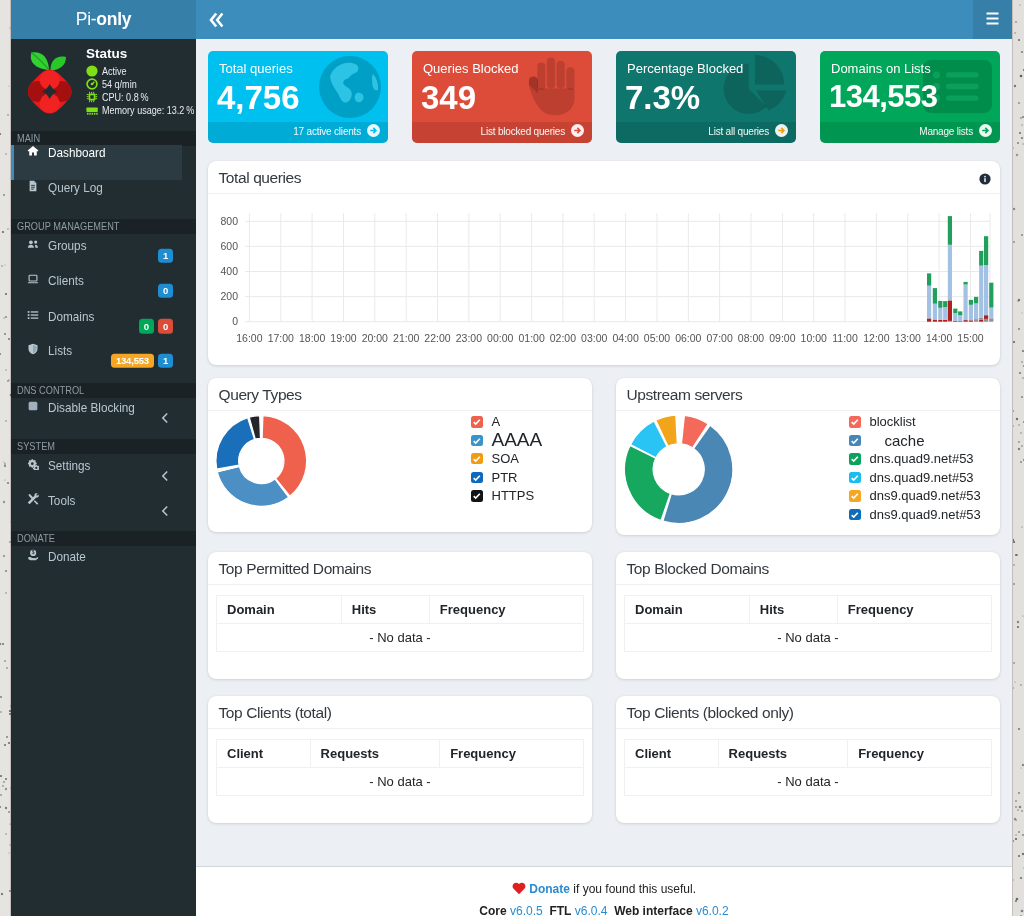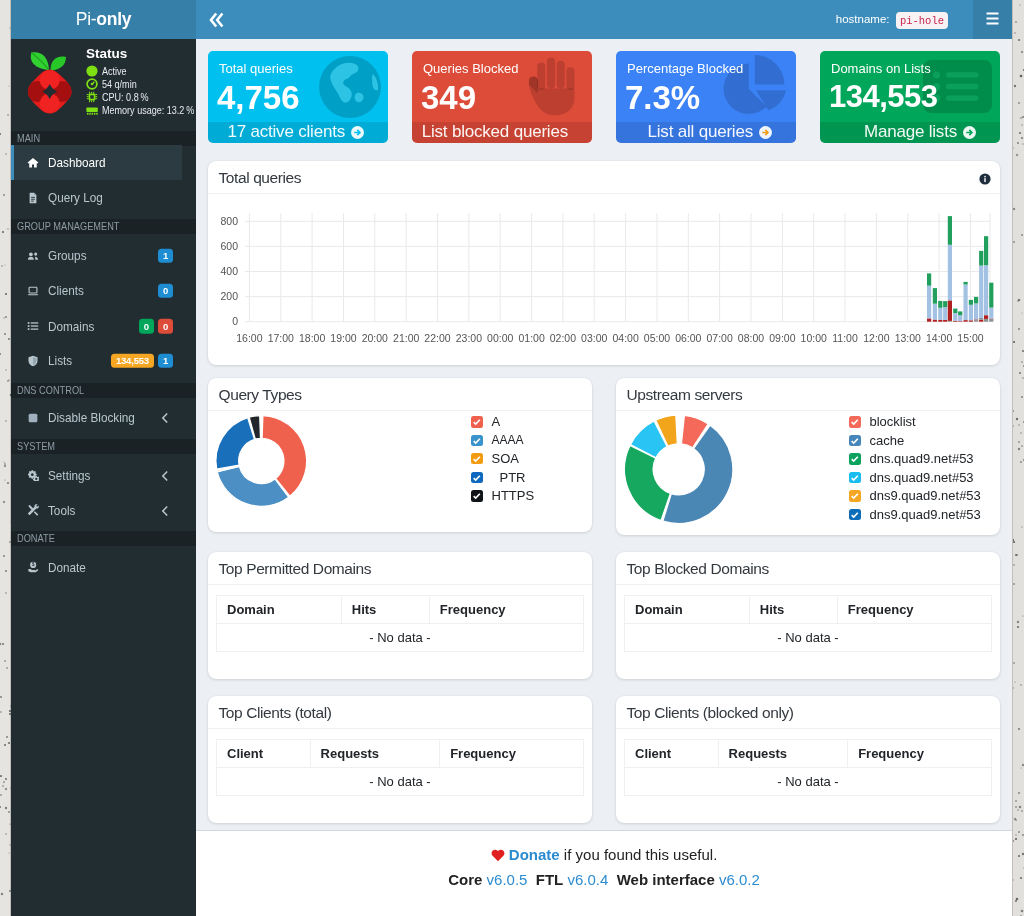--- a/index.html
+++ b/index.html
@@ -12,43 +12,43 @@
 #hostcode { background:#f9f2f4; color:#c7254e; font-family:"Liberation Mono",monospace; font-size:10.5px; padding:2.5px 4px; border-radius:4px; }
 #hamb { position:absolute; right:0; top:0; width:39px; height:39px; background:#367fa9; }
 .sidebar { position:absolute; left:0; top:39px; width:185px; bottom:0; background:#222d32; }
 #statusblk { position:absolute; left:75px; top:7px; color:#eceff0; }
 #statusblk .st { font-weight:bold; font-size:13.5px; color:#fff; margin-bottom:4px; }
 .srow { display:flex; align-items:center; font-size:11.3px; height:12.9px; color:#e8ecee; white-space:nowrap; }
 .srow .tx { display:inline-block; transform:scaleX(0.8); transform-origin:0 50%; }
 .srow svg { margin-right:3.5px; flex:0 0 auto; }
 #menu { position:absolute; left:0; top:0; width:185px; height:100%; }
 .mh { position:absolute; left:0; width:185px; height:15.5px; background:#1a2226; color:#8d9ba3; font-size:11px; line-height:15.5px; } .mh span { display:inline-block; margin-left:6px; transform:scaleX(0.84); transform-origin:0 50%; white-space:nowrap; }
-.mi { position:absolute; left:0; width:171px; height:35.3px; display:flex; align-items:center; color:#b8c7ce; font-size:13.5px; border-left:3px solid transparent; }
+.mi { position:absolute; left:0; width:171px; height:35.3px; display:flex; align-items:flex-start; color:#b8c7ce; font-size:13.5px; border-left:3px solid transparent; }
 .mi.active { background:#2c3b41; border-left-color:#3c8dbc; color:#fff; }
 .mic { width:12px; height:12px; margin-left:13px; display:inline-flex; } .mic svg { width:12px; height:12px; }
 .mlb { margin-left:9px; display:inline-block; transform:scaleX(0.87); transform-origin:0 50%; white-space:nowrap; }
 .bdg { font-size:9.5px; font-weight:bold; color:#fff; padding:2.5px 5px; border-radius:3.5px; letter-spacing:-0.2px; line-height:1; display:inline-block; }
 .bdgwrap { position:absolute; right:9px; top:50%; transform:translateY(-50%); display:flex; gap:4px; }
 .b-blue { background:#1f8dd1; } .b-green { background:#00a65a; } .b-red { background:#dd4b39; } .b-orange { background:#f5a623; }
 .bdg.b-blue,.bdg.b-green,.bdg.b-red,.bdg.b-orange { position:static; }
 .mi .bdg:last-child { }
 .chev { position:absolute; right:10px; top:11px; }
 #content { position:absolute; left:185px; top:39px; right:0; bottom:0; background:#ecf0f5; }
 .sbox { position:absolute; top:51.2px; width:180px; height:92px; border-radius:5px; color:#fff; overflow:hidden; }
 .sb-title { position:absolute; top:10px; left:11px; font-size:13px; z-index:2; }
 .sb-num { position:absolute; left:9px; font-weight:bold; z-index:2; }
-.sb-foot { position:absolute; left:0; right:0; bottom:0; height:21px; background:rgba(0,0,0,0.1); color:rgba(255,255,255,0.95); font-size:17px; letter-spacing:-0.2px; text-align:right; padding-right:24px; line-height:20px; z-index:3; }
+.sb-foot { position:absolute; left:0; right:0; bottom:0; height:21px; background:rgba(0,0,0,0.1); color:rgba(255,255,255,0.95); font-size:10px; letter-spacing:-0.2px; text-align:right; padding-right:8px; line-height:20px; z-index:3; }
 .card { background:#fff; border-radius:8px; box-shadow:0 0 1px rgba(0,0,0,0.12), 0 1px 3px rgba(0,0,0,0.12); }
 .card-h { height:33px; border-bottom:1px solid #eef0f2; font-size:15.5px; color:#33393f; letter-spacing:-0.4px; padding:8px 0 0 10.5px; }
 .tblwrap { padding:10px 8px 0 8px; }
 .tbl { width:100%; border-collapse:collapse; font-size:13px; color:#212529; table-layout:fixed; }
 .tbl td { border:1px solid #eef0f2; padding:5px 10px; height:28px; }
 .tbl .th td { font-weight:bold;margin-left:48px; }
 .tbl .nd td { text-align:center; }
-#footer { position:absolute; left:185px; right:0; bottom:0; height:86px; background:#fff; border-top:1px solid #d2d6de; text-align:center; font-size:15px; color:#222; }
+#footer { position:absolute; left:185px; right:0; bottom:0; height:50px; background:#fff; border-top:1px solid #d2d6de; text-align:center; font-size:12px; color:#222; }
 #footer a { color:#2b8bd0; text-decoration:none; }
 </style></head>
 <body>
 <div id="lstrip">
     <svg width="11" height="916" viewBox="0 0 11 916" style="position:absolute;left:0;top:0">
       <circle cx="1" cy="776" r="1.1" fill="rgb(111,111,111)"></circle>
       <circle cx="1" cy="697" r="0.9" fill="rgb(119,119,119)"></circle>
       <circle cx="9" cy="86" r="0.6" fill="rgb(148,148,148)"></circle>
       <circle cx="4" cy="556" r="1.1" fill="rgb(139,139,139)"></circle>
       <circle cx="5" cy="661" r="0.8" fill="rgb(101,101,101)"></circle>
@@ -200,21 +200,20 @@
   </div>
 <div id="frame">
 <div id="navbar">
   <div id="logo">Pi-<b>only</b></div>
   <div id="collapseic"><svg width="15" height="16" viewBox="0 0 15 16">
           <g stroke="#fff" stroke-width="2.6" fill="none">
             <path d="M7.2 1.5 2 8l5.2 6.5"></path>
             <path d="M13.4 1.5 8.2 8l5.2 6.5"></path>
           </g>
         </svg></div>
-  <div id="hostlbl">hostname:&nbsp; <span id="hostcode">pi-hole</span></div>
   <div id="hamb"><svg width="39" height="39" viewBox="0 0 39 39">
           <g fill="#fff">
             <rect x="13.5" y="12.5" width="12" height="2"></rect>
             <rect x="13.5" y="17.5" width="12" height="2"></rect>
             <rect x="13.5" y="22.5" width="12" height="2"></rect>
           </g>
         </svg></div>
 </div>
 <div class="sidebar">
   <svg width="50" height="68" viewBox="0 0 50 68" style="position:absolute;left:14px;top:9px">
@@ -453,21 +452,21 @@
 <rect x="56" y="14" width="10" height="28" rx="5"></rect>
 <path d="M10 28 C14 23 21 25 21 31 L21 40 L66 40 L66 52 C66 65 55 73 43 73 C31 73 25 69 19 59 C15 51 8 40 10 28Z"></path>
 <path d="M10 28 C14 23 21 25 21 31 L21 46 L10 36Z"></path>
 </g>
       </svg>
 <div class="sb-foot">List blocked queries<svg width="13" height="13" viewBox="0 0 14 14" style="vertical-align:-2px;margin-left:6px">
           <circle cx="7" cy="7" r="7" fill="rgba(255,255,255,0.92)"></circle>
           <path d="M3.5 7h6M6.8 4.2 9.6 7 6.8 9.8" stroke="#dd4b39" stroke-width="1.7" fill="none"></path>
         </svg></div>
 </div>
-<div class="sbox" style="left:605px;background:#3b82f6">
+<div class="sbox" style="left:605px;background:#0f766e">
 <div class="sb-title">Percentage Blocked</div>
 <div class="sb-num" style="font-size:33px;top:29.5px;line-height:1">7.3%</div>
 <svg width="68" height="64" viewBox="0 0 68 64" style="position:absolute;right:7px;top:2px">
 <g fill="rgba(0,0,0,0.15)">
 <path d="M27.8 35.7 L27.8 10.5 A25.2 25.2 0 1 0 45.6 53.5 Z"></path>
 <path d="M33.9 31.6 L33.9 2.1 A29.5 29.5 0 0 1 63.4 31.6 Z"></path>
 <path d="M34.8 37.2 L65.3 37.2 A29.5 29.5 0 0 1 47.5 57.5 Z"></path>
 </g>
       </svg>
 <div class="sb-foot">List all queries<svg width="13" height="13" viewBox="0 0 14 14" style="vertical-align:-2px;margin-left:6px">
@@ -637,37 +636,37 @@
         </svg>
       </span>
 <span style="margin-left:9px;font-size:13px;color:#212529">A</span>
     </div>
     <div style="position:absolute;left:460px;top:431.0px;height:18.5px;display:flex;align-items:center">
 <span style="width:11.5px;height:11.5px;background:#3b93cc;border-radius:2.5px;display:inline-block;position:relative">
 <svg width="11.5" height="11.5" viewBox="0 0 12 12" style="position:absolute;left:0;top:0">
           <path d="M2.8 6.4 4.9 8.4 9.2 3.9" stroke="#fff" stroke-width="1.7" fill="none"></path>
         </svg>
       </span>
-<span style="margin-left:9px;font-size:12px;color:#212529">AAAA</span>
+<span style="margin-left:9px;font-size:19px;color:#212529">AAAA</span>
     </div>
     <div style="position:absolute;left:460px;top:449px;height:18.5px;display:flex;align-items:center">
 <span style="width:11.5px;height:11.5px;background:#f39c12;border-radius:2.5px;display:inline-block;position:relative">
 <svg width="11.5" height="11.5" viewBox="0 0 12 12" style="position:absolute;left:0;top:0">
           <path d="M2.8 6.4 4.9 8.4 9.2 3.9" stroke="#fff" stroke-width="1.7" fill="none"></path>
         </svg>
       </span>
 <span style="margin-left:9px;font-size:13px;color:#212529">SOA</span>
     </div>
     <div style="position:absolute;left:460px;top:468.0px;height:18.5px;display:flex;align-items:center">
 <span style="width:11.5px;height:11.5px;background:#0f68c0;border-radius:2.5px;display:inline-block;position:relative">
 <svg width="11.5" height="11.5" viewBox="0 0 12 12" style="position:absolute;left:0;top:0">
           <path d="M2.8 6.4 4.9 8.4 9.2 3.9" stroke="#fff" stroke-width="1.7" fill="none"></path>
         </svg>
       </span>
-<span style="margin-left:17px;font-size:13px;color:#212529">PTR</span>
+<span style="margin-left:9px;font-size:13px;color:#212529">PTR</span>
     </div>
     <div style="position:absolute;left:460px;top:486.5px;height:18.5px;display:flex;align-items:center">
 <span style="width:11.5px;height:11.5px;background:#111417;border-radius:2.5px;display:inline-block;position:relative">
 <svg width="11.5" height="11.5" viewBox="0 0 12 12" style="position:absolute;left:0;top:0">
           <path d="M2.8 6.4 4.9 8.4 9.2 3.9" stroke="#fff" stroke-width="1.7" fill="none"></path>
         </svg>
       </span>
 <span style="margin-left:9px;font-size:13px;color:#212529">HTTPS</span>
     </div>
 <div style="position:absolute;left:838px;top:412.5px;height:18.5px;display:flex;align-items:center">
@@ -677,21 +676,21 @@
         </svg>
       </span>
 <span style="margin-left:9px;font-size:13px;color:#212529">blocklist</span>
     </div>
     <div style="position:absolute;left:838px;top:431.0px;height:18.5px;display:flex;align-items:center">
 <span style="width:11.5px;height:11.5px;background:#4786ba;border-radius:2.5px;display:inline-block;position:relative">
 <svg width="11.5" height="11.5" viewBox="0 0 12 12" style="position:absolute;left:0;top:0">
           <path d="M2.8 6.4 4.9 8.4 9.2 3.9" stroke="#fff" stroke-width="1.7" fill="none"></path>
         </svg>
       </span>
-<span style="margin-left:9px;font-size:13px;color:#212529">cache</span>
+<span style="margin-left:24px;font-size:15px;color:#212529">cache</span>
     </div>
     <div style="position:absolute;left:838px;top:449.5px;height:18.5px;display:flex;align-items:center">
 <span style="width:11.5px;height:11.5px;background:#0aa25c;border-radius:2.5px;display:inline-block;position:relative">
 <svg width="11.5" height="11.5" viewBox="0 0 12 12" style="position:absolute;left:0;top:0">
           <path d="M2.8 6.4 4.9 8.4 9.2 3.9" stroke="#fff" stroke-width="1.7" fill="none"></path>
         </svg>
       </span>
 <span style="margin-left:9px;font-size:13px;color:#212529">dns.quad9.net#53</span>
     </div>
     <div style="position:absolute;left:838px;top:468.0px;height:18.5px;display:flex;align-items:center">

